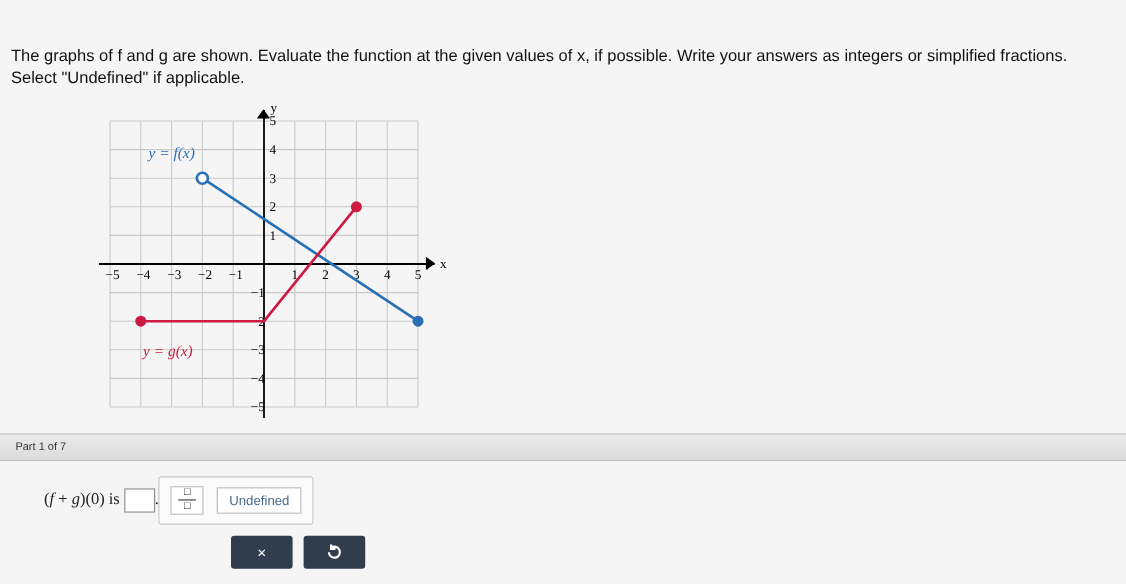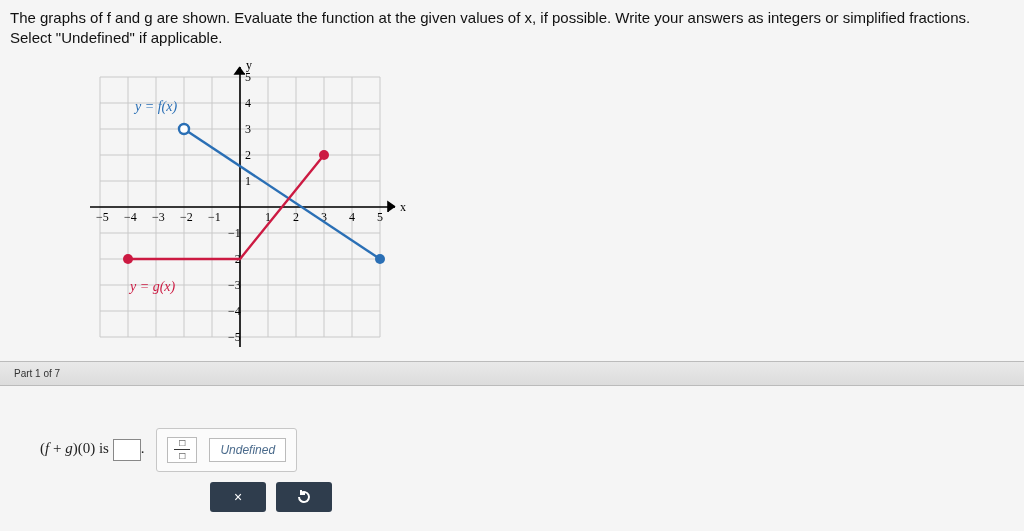--- a/index.html
+++ b/index.html
@@ -5,44 +5,42 @@
     * { box-sizing: border-box; margin: 0; padding: 0; }
     body {
       font-family: Arial, Helvetica, sans-serif;
       background: #f5f5f5;
       width: 1024px;
       height: 531px;
       overflow: hidden;
       color: #222;
       font-size: 14px;
     }
-    .wrap { padding: 8px 10px 0 10px; }
+    .wrap { padding: 8px 10px 0 10px; margin-top: 33px; }
     .prompt { font-size: 15px; line-height: 1.35; margin-bottom: 8px; color: #111; }
     .graph-area {
       margin: 6px 0 4px 60px;
       width: 340px;
       height: 300px;
       position: relative;
     }
     .graph-area svg { width: 100%; height: 100%; }
     .part-bar {
       background: linear-gradient(#e9e9e9,#dcdcdc);
       border-top: 1px solid #bbb;
       border-bottom: 1px solid #bbb;
       padding: 6px 14px;
       font-size: 10px;
       color: #333;
       margin-top: 2px;
     }
     .answer-row {
       display: flex;
       align-items: center;
-      gap: 12px;
       padding: 14px 20px 6px 40px;
-      margin-top: 28px;
     }
     .expr { font-size: 15px; font-family: Georgia, serif; }
     .answer-box {
       display: inline-block;
       width: 28px; height: 22px;
       border: 1px solid #888;
       background: #fff;
       vertical-align: middle;
     }
     .toolbox {
@@ -62,21 +60,20 @@
       background:#fff;
     }
     .tool-frac .num, .tool-frac .den { padding:1px 3px; }
     .tool-frac .bar { border-top:1px solid #333; width:16px; }
     .tool-undef {
       border:1px solid #bbb;
       padding: 4px 10px;
       font-size: 12px;
       color: #4b6b8c;
       background:#fff;
-      font-style:italic;
     }
     .btn-row {
       display:flex; gap:10px; padding: 4px 0 0 210px;
     }
     .btn {
       width: 56px; height: 30px;
       background: #2f3d4d;
       color: #fff;
       display:flex; align-items:center; justify-content:center;
       border-radius: 3px;

